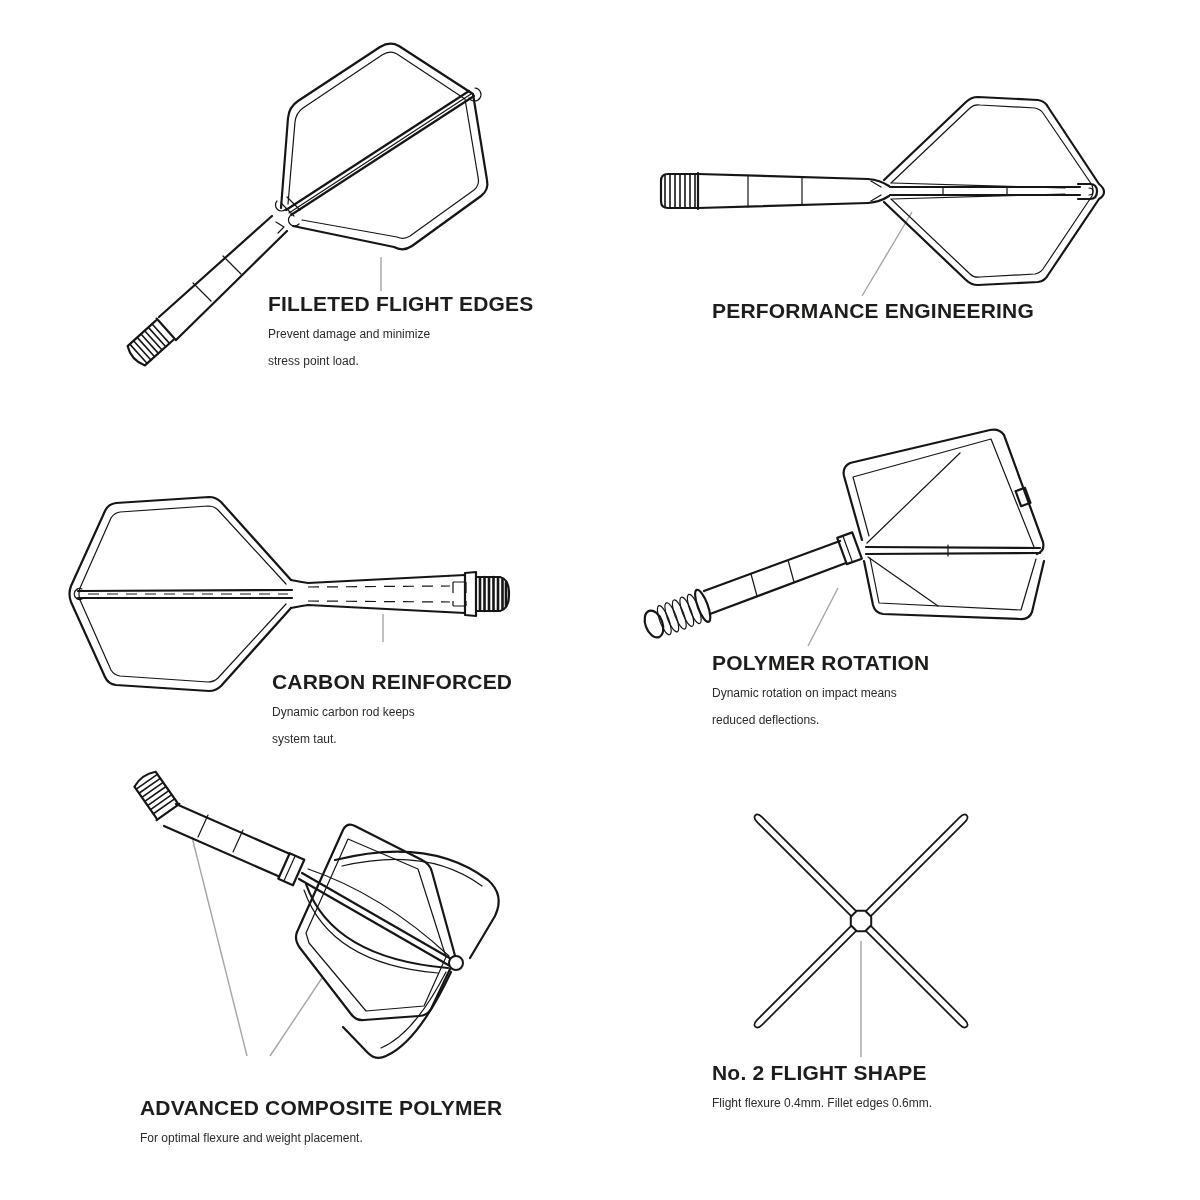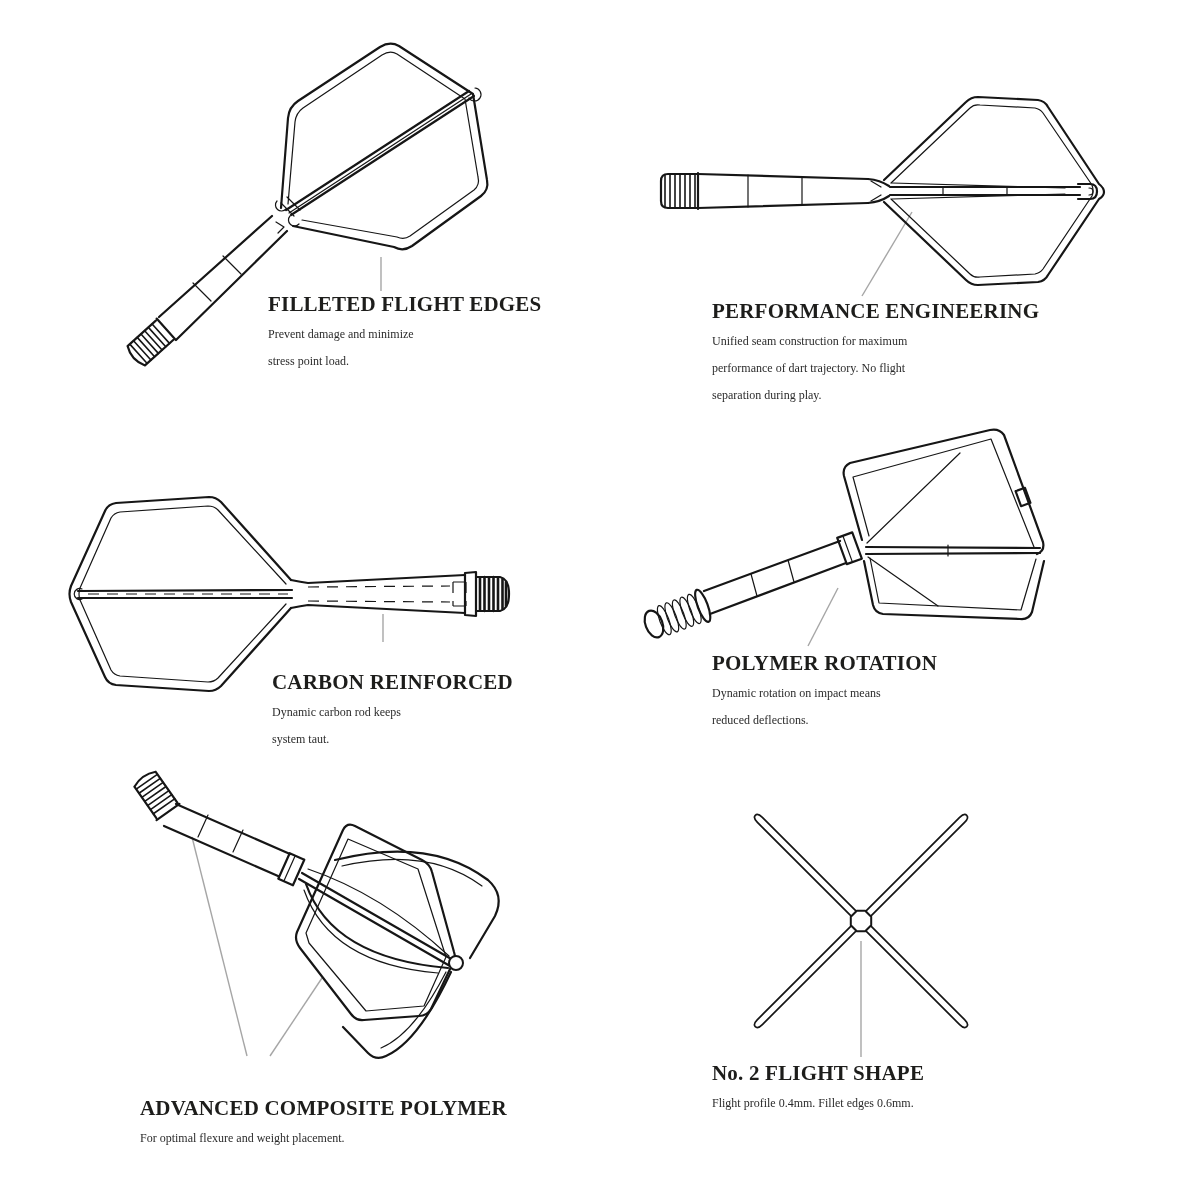--- a/index.html
+++ b/index.html
@@ -6,21 +6,21 @@
     --line:#161616;
     --leader:#a6a6a6;
     --heading:#1d1d1b;
     --body:#2b2b2b;
     --bg:#ffffff;
   }
   *{box-sizing:border-box;}
   html,body{margin:0;padding:0;background:var(--bg);}
   .canvas{
     position:relative;width:1200px;height:1200px;background:var(--bg);
-    font-family:Liberation Serif, serif;overflow:hidden;
+    font-family:Liberation Sans, sans-serif;overflow:hidden;
   }
   svg.art{position:absolute;overflow:visible;pointer-events:none;}
   .o{fill:none;stroke:var(--line);stroke-width:2.2;stroke-linecap:round;stroke-linejoin:round;}
   .i{fill:none;stroke:var(--line);stroke-width:1.2;stroke-linecap:round;stroke-linejoin:round;}
   .t{fill:none;stroke:var(--line);stroke-width:1.6;stroke-linecap:round;}
   .tk{fill:none;stroke:var(--line);stroke-width:2.6;stroke-linecap:round;}
   .d{fill:none;stroke:var(--line);stroke-width:1.2;stroke-dasharray:11 8;stroke-linecap:butt;}
   .x{fill:#fff;stroke:var(--line);stroke-width:1.7;stroke-linejoin:round;}
   .hub{fill:#fff;stroke:var(--line);stroke-width:2;stroke-linejoin:round;}
   .leader{stroke:var(--leader);stroke-width:1.4;fill:none;}
@@ -88,23 +88,20 @@
     </g>
     <g>
       <path class="o" d="M250,127 L440,127 M250,135 L440,135"></path>
       <path class="i" d="M252,123 L425,128 M252,139 L425,134 M303,127 V135 M367,127 V135"></path>
       <path class="o" d="M438,124 H450 Q457,124 457,131.5 Q457,139 450,139 H438"></path>
       <path class="i" d="M449,128 Q453,128 453,131.5 Q453,135 449,135"></path>
     </g>
   </svg>
   <div class="feature-text" style="left:712px;top:299px;width:400px;">
     <h3 class="feature-title">PERFORMANCE ENGINEERING</h3>
-    <p class="feature-desc">Unified seam construction for maximum
-performance of dart trajectory. No flight
-separation during play.</p>
   </div>
 
   <svg class="art" style="left:40px;top:470px;" width="500" height="260" viewBox="0 0 500 260">
     <line class="leader" x1="343" y1="144" x2="343" y2="172"></line>
     <g>
       <path class="o" d="M251,110 L181,32 Q176,27 169,27 L76,33 Q68,34 65,41 L31,116 Q28,124 31,132 L65,207 Q68,214 76,215 L169,221 Q176,221 181,216 L251,138"></path>
       <path class="i" d="M246,114 L178,40 Q174,36 168,36 L80,42 Q74,43 71,48 L40,118 Q38,124 40,130 L71,200 Q74,205 80,206 L168,212 Q174,212 178,208 L246,134"></path>
       <path class="i" d="M42,119 a5.5,5.5 0 1,0 0,10"></path>
     </g>
     <g>
@@ -221,16 +218,16 @@
           <path class="x" d="M191,177.5 L324,177.5 Q330.5,177.5 330.5,181 Q330.5,184.5 324,184.5 L191,184.5"></path>
         </g>
       <g transform="rotate(315,181,181)">
           <path class="x" d="M191,177.5 L324,177.5 Q330.5,177.5 330.5,181 Q330.5,184.5 324,184.5 L191,184.5"></path>
         </g>
       <polygon class="hub" points="191.2,185.2 185.2,191.2 176.8,191.2 170.8,185.2 170.8,176.8 176.8,170.8 185.2,170.8 191.2,176.8"></polygon>
     </g>
   </svg>
   <div class="feature-text" style="left:712px;top:1061px;width:460px;">
     <h3 class="feature-title">No. 2 FLIGHT SHAPE</h3>
-    <p class="feature-desc">Flight profile 0.4mm. Fillet edges 0.6mm.</p>
+    <p class="feature-desc">Flight flexure 0.4mm. Fillet edges 0.6mm.</p>
   </div>
 
 </div>
 
 </body></html>

